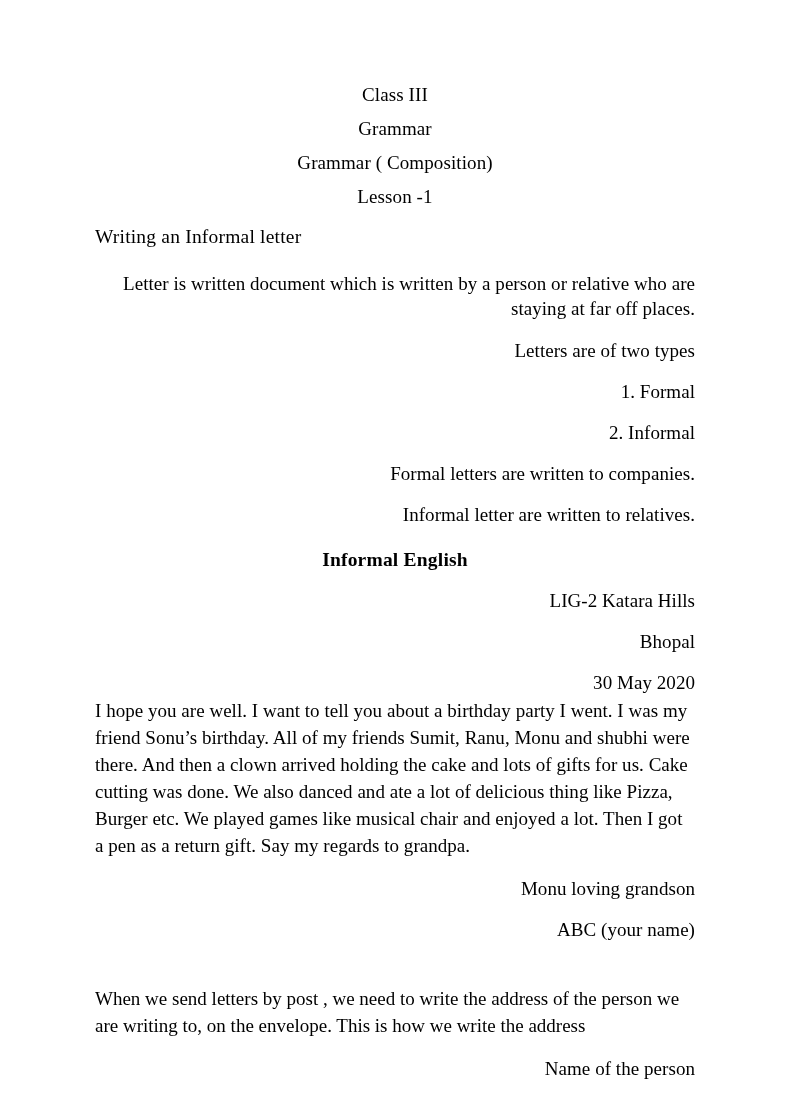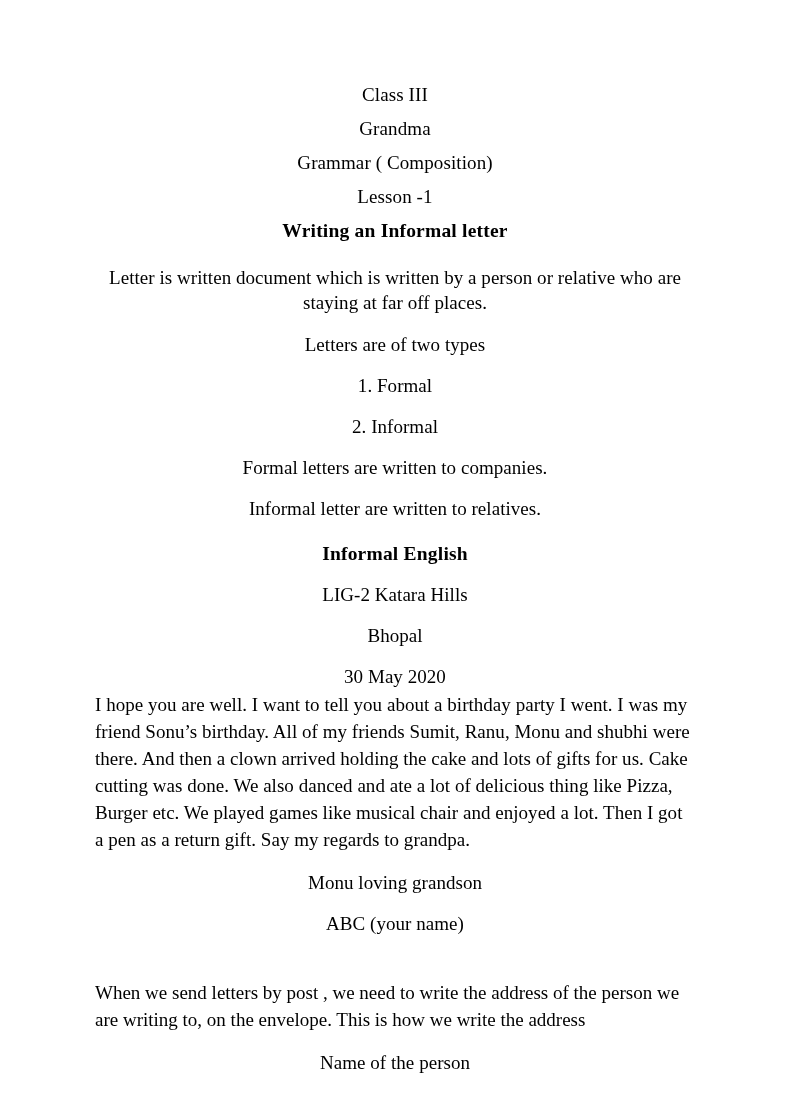--- a/index.html
+++ b/index.html
@@ -26,31 +26,31 @@
     width: 600px;
   }
   .heading-line {
     font-size: 19px;
     line-height: 34px;
     text-align: center;
     letter-spacing: 0.1px;
   }
   .title-bold {
     font-size: 19.5px;
-    font-weight: bold;
-    text-align: center;
+    font-weight: normal;
+    text-align: left;
     line-height: 34px;
-    margin-top: 0;
+    margin-top: 6px;
     letter-spacing: 0.2px;
   }
   .para {
     font-size: 19px;
     line-height: 25px;
     margin-top: 17px;
-    text-align: center;
+    text-align: right;
     letter-spacing: 0.05px;
   }
   .para.tight {
     margin-top: 16px;
   }
   .subhead {
     font-size: 19.5px;
     font-weight: bold;
     text-align: center;
     margin-top: 22px;
@@ -73,21 +73,21 @@
     margin-top: 3px;
   }
 </style>
 </head>
 <body>
 
 <div class="page">
   <div class="doc-body">
 
     <div class="heading-line">Class III</div>
-    <div class="heading-line">Grandma</div>
+    <div class="heading-line">Grammar</div>
     <div class="heading-line">Grammar ( Composition)</div>
     <div class="heading-line">Lesson -1</div>
 
     <div class="title-bold">Writing an Informal letter</div>
 
     <div class="para">Letter is written document which is written by a person or relative who are staying at far off places.</div>
 
     <div class="para">Letters are of two types</div>
 
     <div class="para tight">1. Formal</div>

